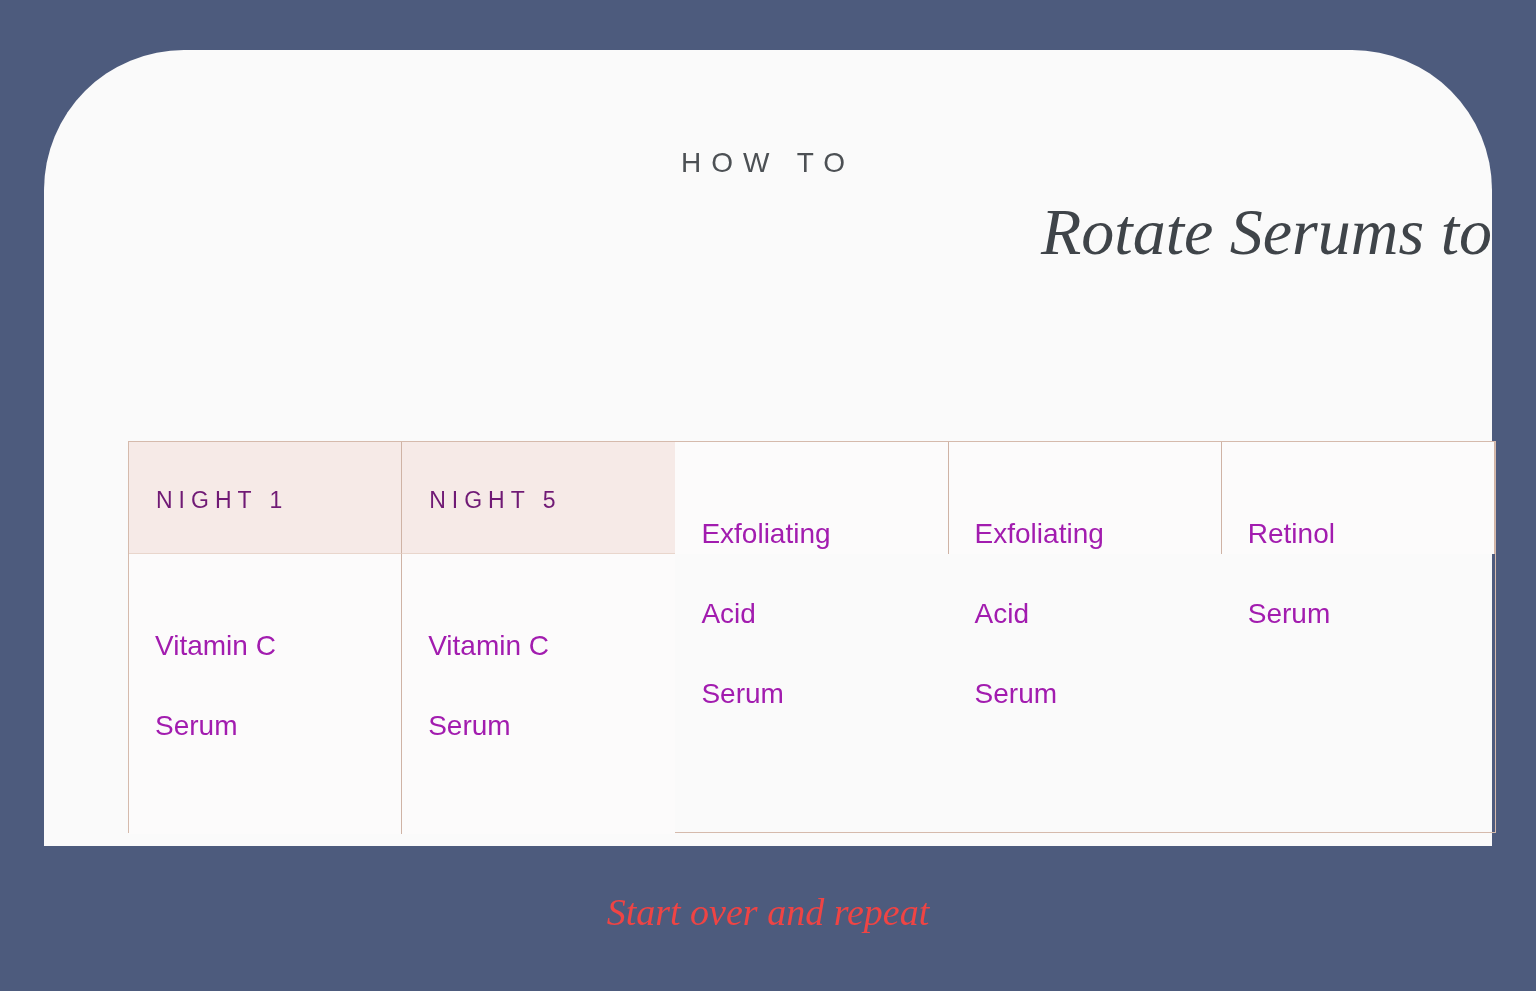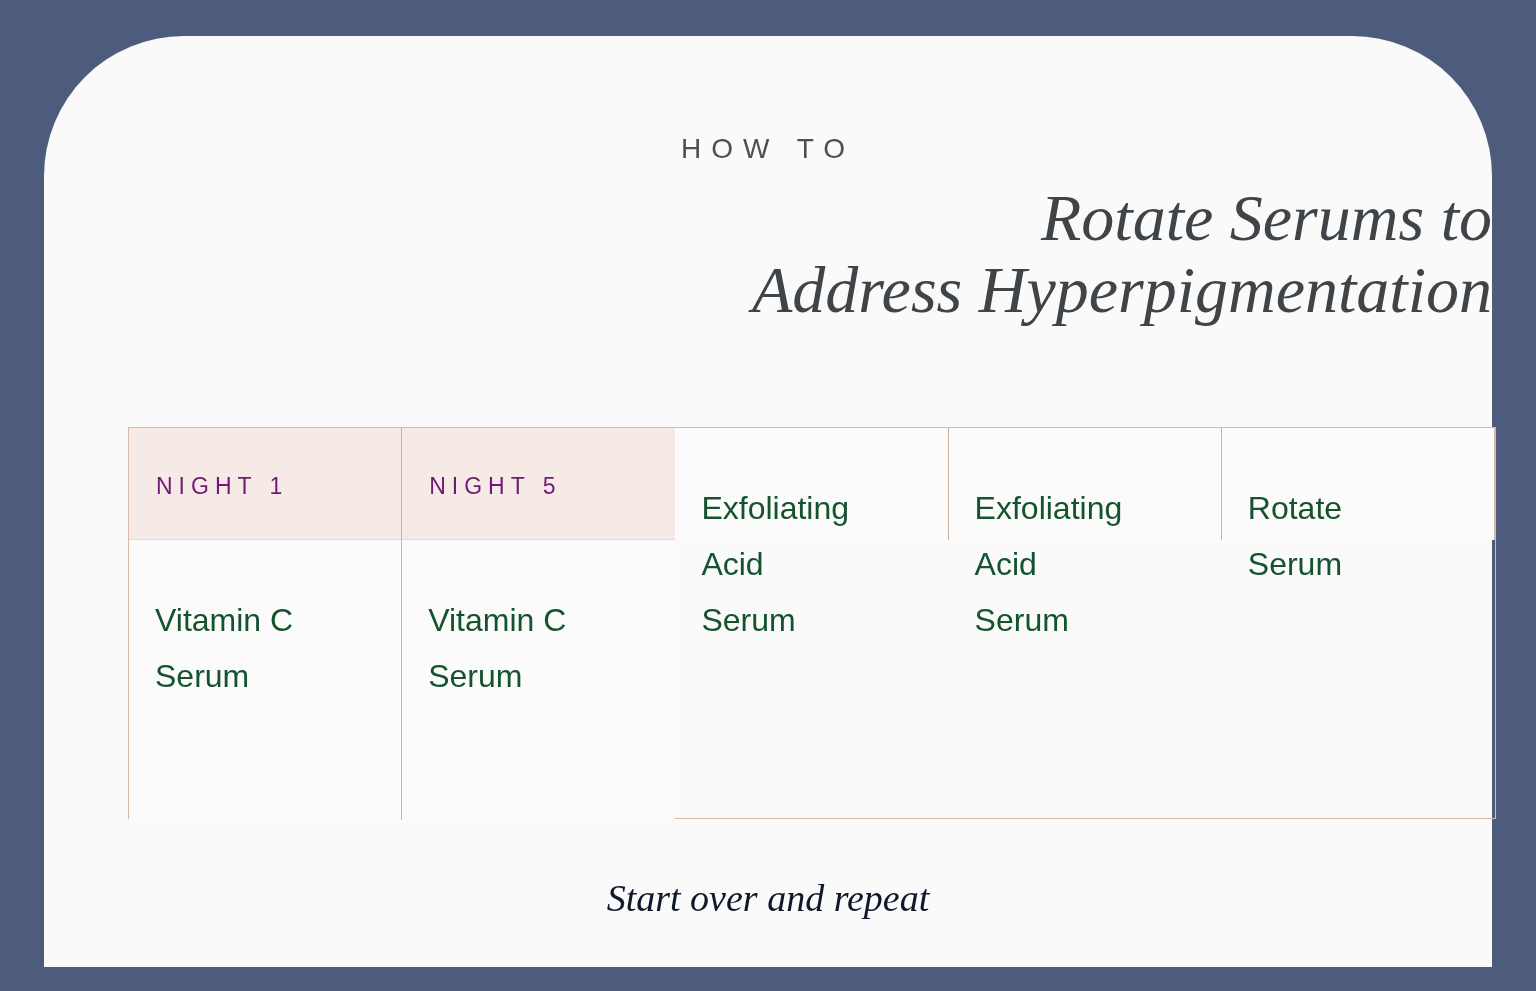--- a/index.html
+++ b/index.html
@@ -10,23 +10,23 @@
   }
   .stage {
     position: relative;
     width: 1536px;
     height: 991px;
     background: #4d5b7d;
   }
   .card {
     position: absolute;
     left: 44px;
-    top: 36px;
+    top: 50px;
     width: 1448px;
-    height: 931px;
+    height: 796px;
     background: #fafafa;
     border-radius: 140px 140px 0 0;
   }
   .eyebrow {
     position: absolute;
     top: 99px;
     left: 0;
     width: 100%;
     text-align: center;
     font-size: 28px;
@@ -68,62 +68,61 @@
     padding: 6px 0 0 27px;
     font-size: 23px;
     letter-spacing: 6px;
     color: #701a75;
   }
   .th.last, .td.last { border-right: none; }
   .td {
     background: #fcfbfb;
     border-right: 1px solid #cfb3a5;
     padding: 52px 20px 0 26px;
-    font-size: 32px;
-    line-height: 56px;
-    color: #14532d;
+    font-size: 28px;
+    line-height: 80px;
+    color: #a21caf;
     white-space: pre-line;
   }
   .footer-note {
     position: absolute;
     top: 840px;
     left: 0;
     width: 100%;
     text-align: center;
     font-family: "Liberation Serif", serif;
     font-style: italic;
     font-size: 38px;
     line-height: 44px;
-    color: #0f172a;
+    color: #ef4444;
   }
 </style>
 </head>
 <body>
 
 <div class="stage">
   <div class="card">
 
     <div class="eyebrow">HOW TO</div>
 
     <div class="title">
       <div>Rotate Serums to</div>
-      <div>Address Hyperpigmentation</div>
     </div>
 
     <div class="serum-table">
       <div class="th">NIGHT 1</div>
       <div class="th last">NIGHT 5</div>
 
       <div class="td">Exfoliating
 Acid
 Serum</div>
       <div class="td">Exfoliating
 Acid
 Serum</div>
-      <div class="td">Rotate
+      <div class="td">Retinol
 Serum</div>
       <div class="td">Vitamin C
 Serum</div>
       <div class="td last">Vitamin C
 Serum</div>
     </div>
 
     <div class="footer-note">Start over and repeat</div>
 
   </div>

